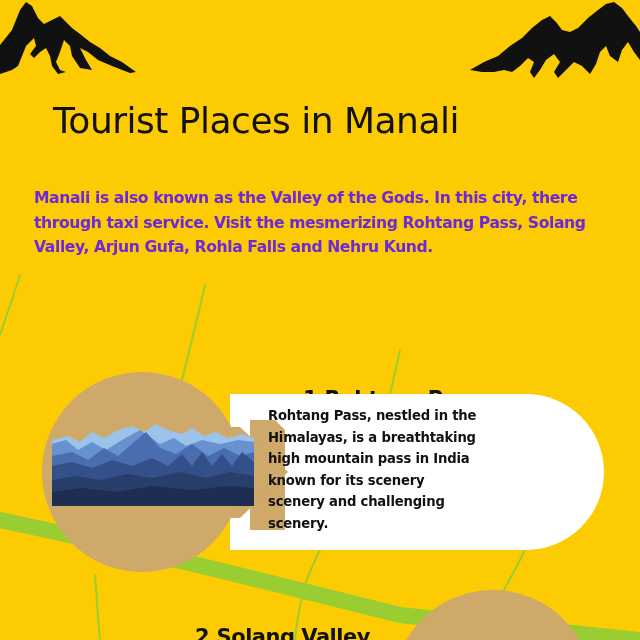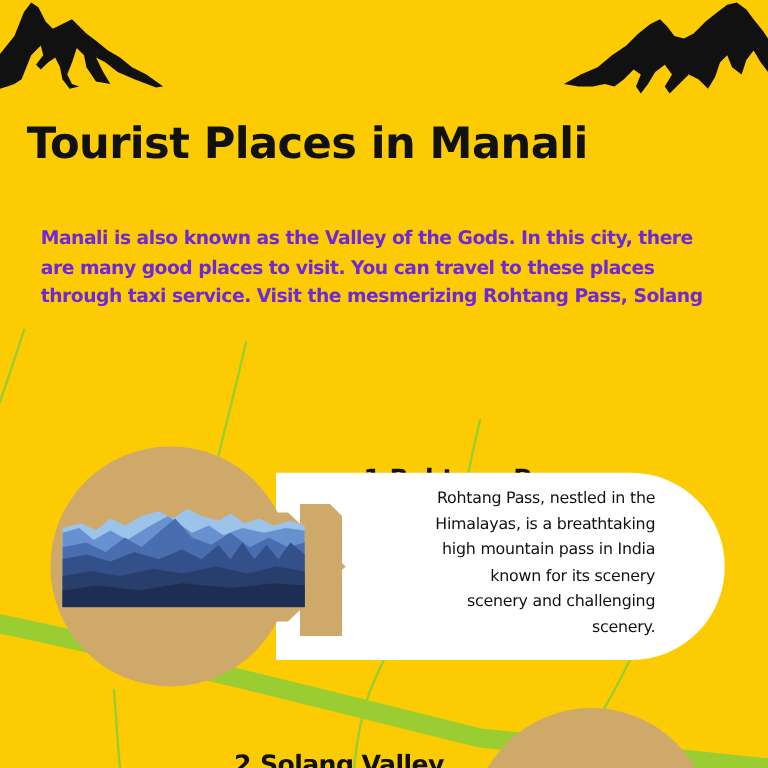--- a/index.html
+++ b/index.html
@@ -1,24 +1,24 @@
 <!DOCTYPE html>
 <html><head>
 <meta charset="utf-8">
 <style>
   html, body { margin:0; padding:0; }
   body { width:640px; height:640px; overflow:hidden; position:relative; background:#FDCB02; font-family:"DejaVu Sans", sans-serif; }
   .layer { position:absolute; left:0; top:0; }
-  .title { position:absolute; left:0; width:512px; top:100px; text-align:center; font-weight:bold; font-size:36px; color:#111; letter-spacing:-0.5px; font-family:"DejaVu Sans", sans-serif; }
+  .title { position:absolute; left:0; width:512px; top:100px; text-align:center; font-weight:normal; font-size:36px; color:#111; letter-spacing:-0.5px; font-family:"DejaVu Sans", sans-serif; }
   .intro { position:absolute; left:34px; width:580px; top:186px; font-weight:bold; font-size:15.6px; line-height:24.5px; color:#6d28d9; letter-spacing:-0.4px; font-family:"DejaVu Sans", sans-serif; }
   .h2 { position:absolute; font-weight:bold; font-size:21px; color:#111; letter-spacing:-0.5px; font-family:"DejaVu Sans", sans-serif;margin-top:32px; }
   .h2-1 { left:303px; top:355px; }
   .h2-2 { left:195px; top:593px; }
   .card { position:absolute; left:230px; top:394px; width:374px; height:156px; background:#fff; border-radius:0 78px 78px 0; }
-  .card-text { position:absolute; left:296px; width:250px; top:405px; text-align:right; font-weight:normal; font-size:13.2px; line-height:21.5px; color:#111; letter-spacing:-0.2px; font-family:"DejaVu Sans", sans-serif; }
+  .card-text { position:absolute; left:268px; width:250px; top:405px; text-align:left; font-weight:bold; font-size:13.2px; line-height:21.5px; color:#111; letter-spacing:-0.2px; font-family:"DejaVu Sans", sans-serif; }
 </style>
 </head>
 <body>
 
 <svg class="layer" width="640" height="640" viewBox="0 0 640 640">
   <g stroke="#9ACD32" fill="none" stroke-linecap="round">
     <path d="M0,520 C120,545 260,580 400,615 L640,640" stroke-width="16"></path>
     <path d="M20,275 C12,300 5,320 0,335" stroke-width="2"></path>
     <path d="M205,285 C195,330 185,365 175,410" stroke-width="2"></path>
     <path d="M400,350 C395,372 392,385 388,405" stroke-width="2"></path>
@@ -33,22 +33,22 @@
 </svg>
 
 <svg class="layer" width="170" height="90" viewBox="0 0 170 90" style="left:470px;top:0;">
   <path d="M0,70 L14,62 L28,56 L40,46 L52,38 L62,28 L72,20 L80,16 L86,22 L92,30 L100,32 L108,28 L118,18 L128,10 L136,4 L144,2 L152,8 L158,16 L166,26 L170,32 L170,60 L164,52 L158,42 L152,50 L148,62 L140,56 L136,46 L130,52 L126,64 L120,74 L112,66 L104,62 L96,70 L88,78 L84,72 L90,62 L84,54 L76,60 L70,70 L64,78 L60,72 L64,62 L58,58 L50,66 L42,72 L34,70 L24,72 L12,72 Z" fill="#111"></path>
 </svg>
 
 <div class="title">Tourist Places in Manali</div>
 
 <div class="intro">
   <div>Manali is also known as the Valley of the Gods. In this city, there</div>
-  <div>are many good places to visit. You can travel to these places</div>
   <div>through taxi service. Visit the mesmerizing Rohtang Pass,  Solang</div>
+  <div>Valley,  Arjun Gufa, Rohla Falls and Nehru Kund.</div>
 </div>
 
 <div class="h2 h2-1">1.Rohtang Pass</div>
 
 <div class="card"></div>
 
 <svg class="layer" width="640" height="640" viewBox="0 0 640 640">
   <path d="M250,420 L275,420 L285,430 L285,530 L250,530 Z" fill="#CFA96A"></path>
   <path d="M230,427 L240,427 L288,472 L240,518 L230,518 Z" fill="#CFA96A"></path>
   <circle cx="142" cy="472" r="100" fill="#CFA96A"></circle>

